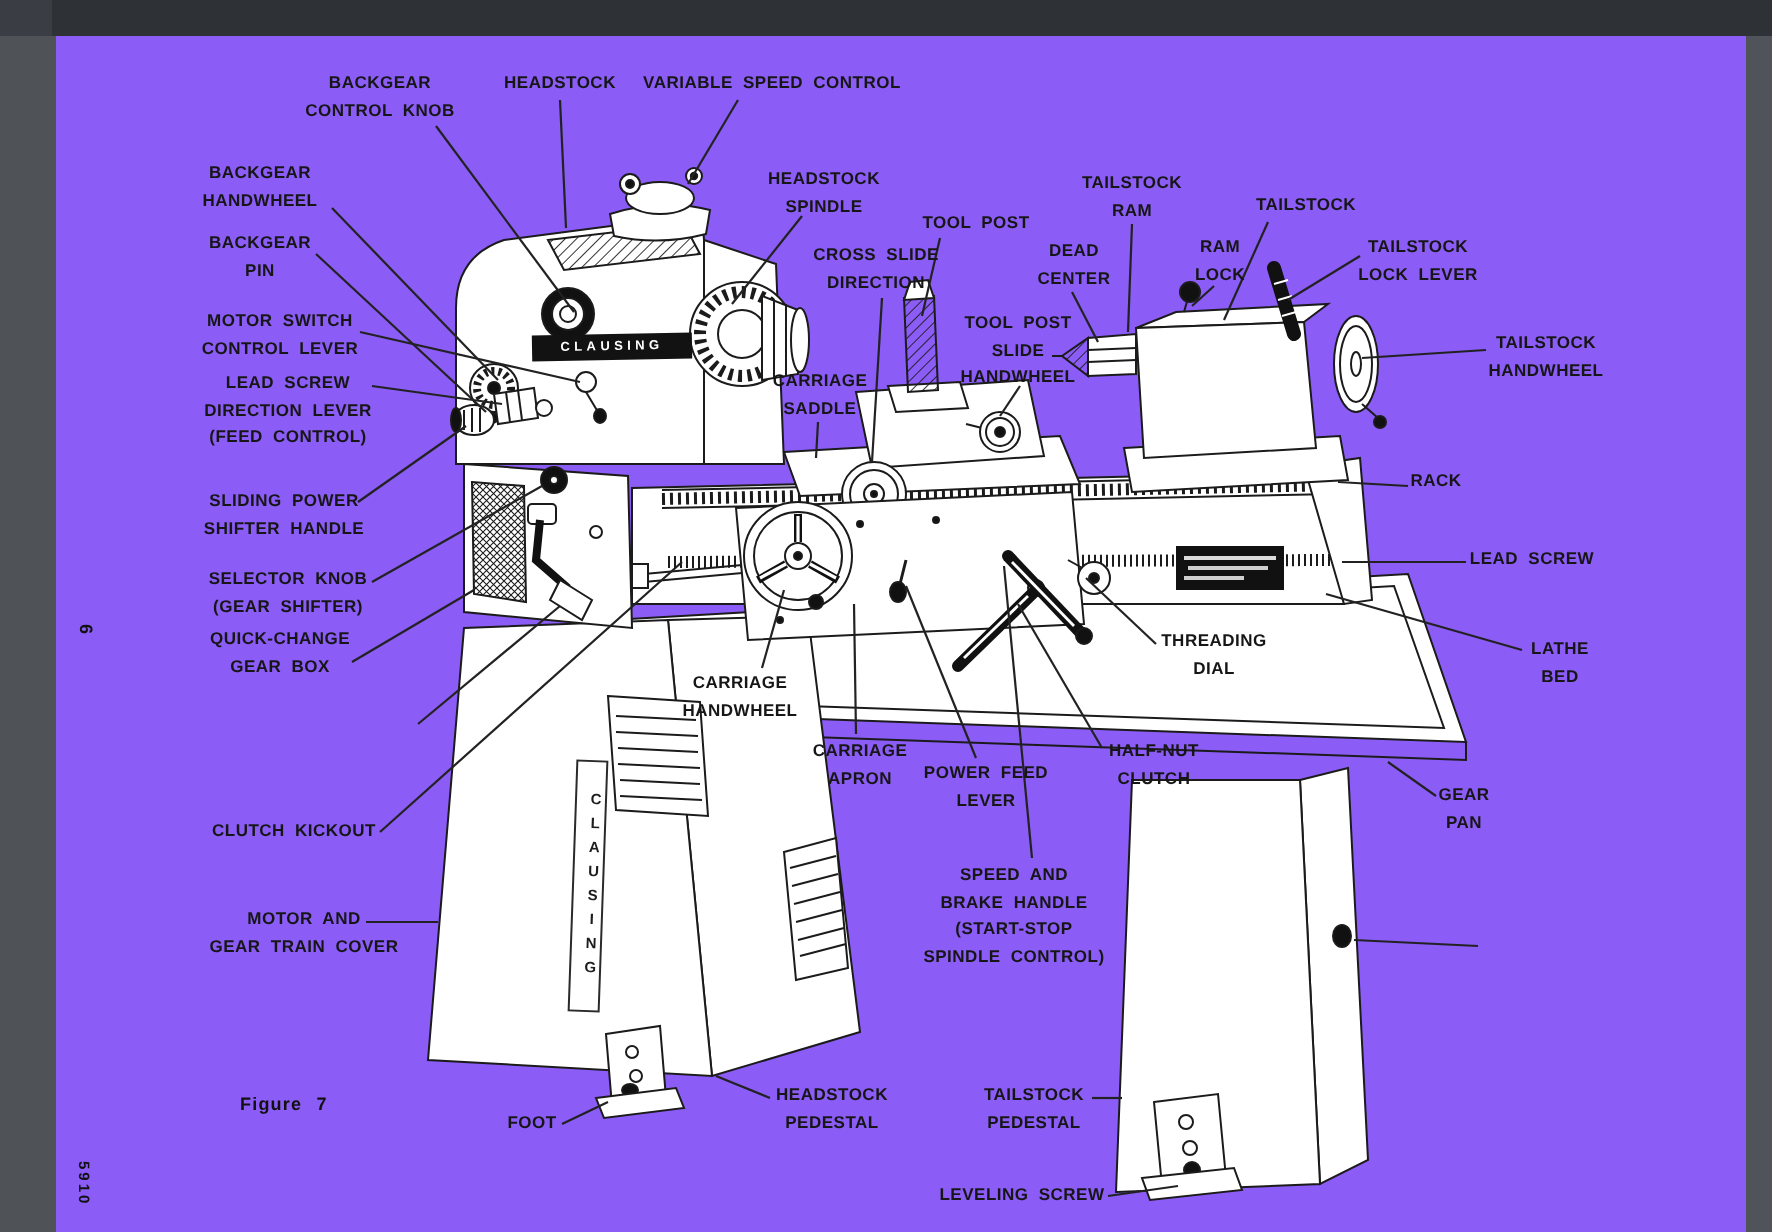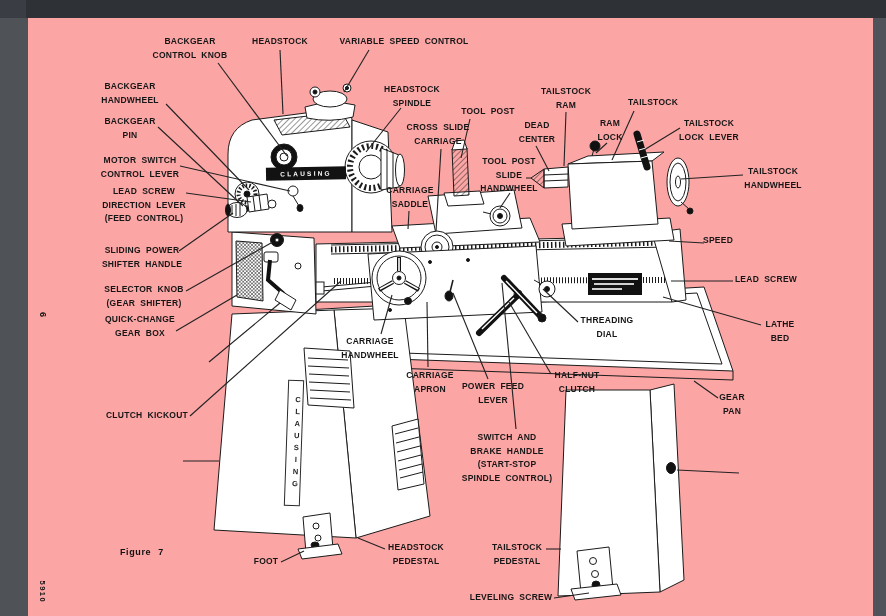--- a/index.html
+++ b/index.html
@@ -1,16 +1,16 @@
 <!DOCTYPE html>
 <html><head>
 <meta charset="utf-8">
 <style>
   html,body{margin:0;padding:0;background:#2e3136;}
-  .stage{position:relative;width:886px;height:616px;background:#fca5a5;overflow:hidden;
+  .stage{position:relative;width:886px;height:616px;background:#8b5cf6;overflow:hidden;
          font-family:"Liberation Sans",sans-serif;}
   svg.art{position:absolute;left:0;top:0;z-index:1;}
   .lbl{position:absolute;transform:translateX(-50%);text-align:center;z-index:2;
        font:bold 8.5px/13.5px "Liberation Sans",sans-serif;letter-spacing:.25px;
        word-spacing:2.5px;white-space:pre-line;color:#161616;}
   .caption{position:absolute;z-index:2;font:bold 9px/12px "Liberation Sans",sans-serif;
        letter-spacing:.6px;word-spacing:4px;color:#111;}
   .rot{position:absolute;z-index:2;color:#111;transform:rotate(90deg);}
   .pagenum{left:36px;top:314px;width:14px;font:bold 9px/10px "Liberation Sans",sans-serif;}
   .docnum{left:30px;top:588px;width:24px;font:bold 7.5px/9px "Liberation Sans",sans-serif;letter-spacing:1.5px;}
@@ -303,76 +303,78 @@
       <line x1="546" y1="549" x2="561" y2="549"></line>
       <line x1="554" y1="598" x2="589" y2="593"></line>
       <line x1="739" y1="473" x2="677" y2="470"></line>
     </g>
   </g>
 </svg>
 
 <div class="lbl" style="left:190px;top:35px">BACKGEAR
 CONTROL KNOB</div>
 <div class="lbl" style="left:280px;top:35px">HEADSTOCK</div>
-<div class="lbl" style="left:404px;top:35px">VARIABLE SPEED CONTROL</div>
+<div class="lbl" style="left:386px;top:35px">VARIABLE SPEED CONTROL</div>
 <div class="lbl" style="left:130px;top:80px">BACKGEAR
 HANDWHEEL</div>
 <div class="lbl" style="left:130px;top:115px">BACKGEAR
 PIN</div>
 <div class="lbl" style="left:140px;top:154px">MOTOR SWITCH
 CONTROL LEVER</div>
 <div class="lbl" style="left:144px;top:185px">LEAD SCREW
 DIRECTION LEVER
 (FEED CONTROL)</div>
 <div class="lbl" style="left:142px;top:244px">SLIDING POWER
 SHIFTER HANDLE</div>
 <div class="lbl" style="left:144px;top:283px">SELECTOR KNOB
 (GEAR SHIFTER)</div>
 <div class="lbl" style="left:140px;top:313px">QUICK-CHANGE
 GEAR BOX</div>
 <div class="lbl" style="left:147px;top:409px">CLUTCH KICKOUT</div>
+<div class="lbl" style="left:152px;top:453px">MOTOR AND
+GEAR TRAIN COVER</div>
 <div class="lbl" style="left:266px;top:555px">FOOT</div>
 <div class="lbl" style="left:412px;top:83px">HEADSTOCK
 SPINDLE</div>
 <div class="lbl" style="left:438px;top:121px">CROSS SLIDE
-CARRIAGE</div>
+DIRECTION</div>
 <div class="lbl" style="left:488px;top:105px">TOOL POST</div>
 <div class="lbl" style="left:509px;top:155px">TOOL POST
 SLIDE
 HANDWHEEL</div>
 <div class="lbl" style="left:410px;top:184px">CARRIAGE
 SADDLE</div>
 <div class="lbl" style="left:537px;top:119px">DEAD
 CENTER</div>
 <div class="lbl" style="left:566px;top:85px">TAILSTOCK
 RAM</div>
 <div class="lbl" style="left:610px;top:117px">RAM
 LOCK</div>
 <div class="lbl" style="left:653px;top:96px">TAILSTOCK</div>
 <div class="lbl" style="left:709px;top:117px">TAILSTOCK
 LOCK LEVER</div>
 <div class="lbl" style="left:773px;top:165px">TAILSTOCK
 HANDWHEEL</div>
-<div class="lbl" style="left:718px;top:234px">SPEED</div>
+<div class="lbl" style="left:718px;top:234px">RACK</div>
 <div class="lbl" style="left:766px;top:273px">LEAD SCREW</div>
 <div class="lbl" style="left:780px;top:318px">LATHE
 BED</div>
 <div class="lbl" style="left:732px;top:391px">GEAR
 PAN</div>
 <div class="lbl" style="left:607px;top:314px">THREADING
 DIAL</div>
 <div class="lbl" style="left:370px;top:335px">CARRIAGE
 HANDWHEEL</div>
 <div class="lbl" style="left:430px;top:369px">CARRIAGE
 APRON</div>
 <div class="lbl" style="left:493px;top:380px">POWER FEED
 LEVER</div>
 <div class="lbl" style="left:577px;top:369px">HALF-NUT
 CLUTCH</div>
-<div class="lbl" style="left:507px;top:431px">SWITCH AND
+<div class="lbl" style="left:507px;top:431px">SPEED AND
 BRAKE HANDLE
 (START-STOP
 SPINDLE CONTROL)</div>
 <div class="lbl" style="left:416px;top:541px">HEADSTOCK
 PEDESTAL</div>
 <div class="lbl" style="left:517px;top:541px">TAILSTOCK
 PEDESTAL</div>
 <div class="lbl" style="left:511px;top:591px">LEVELING SCREW</div>
 
 <div class="brand-plate">CLAUSING</div>

